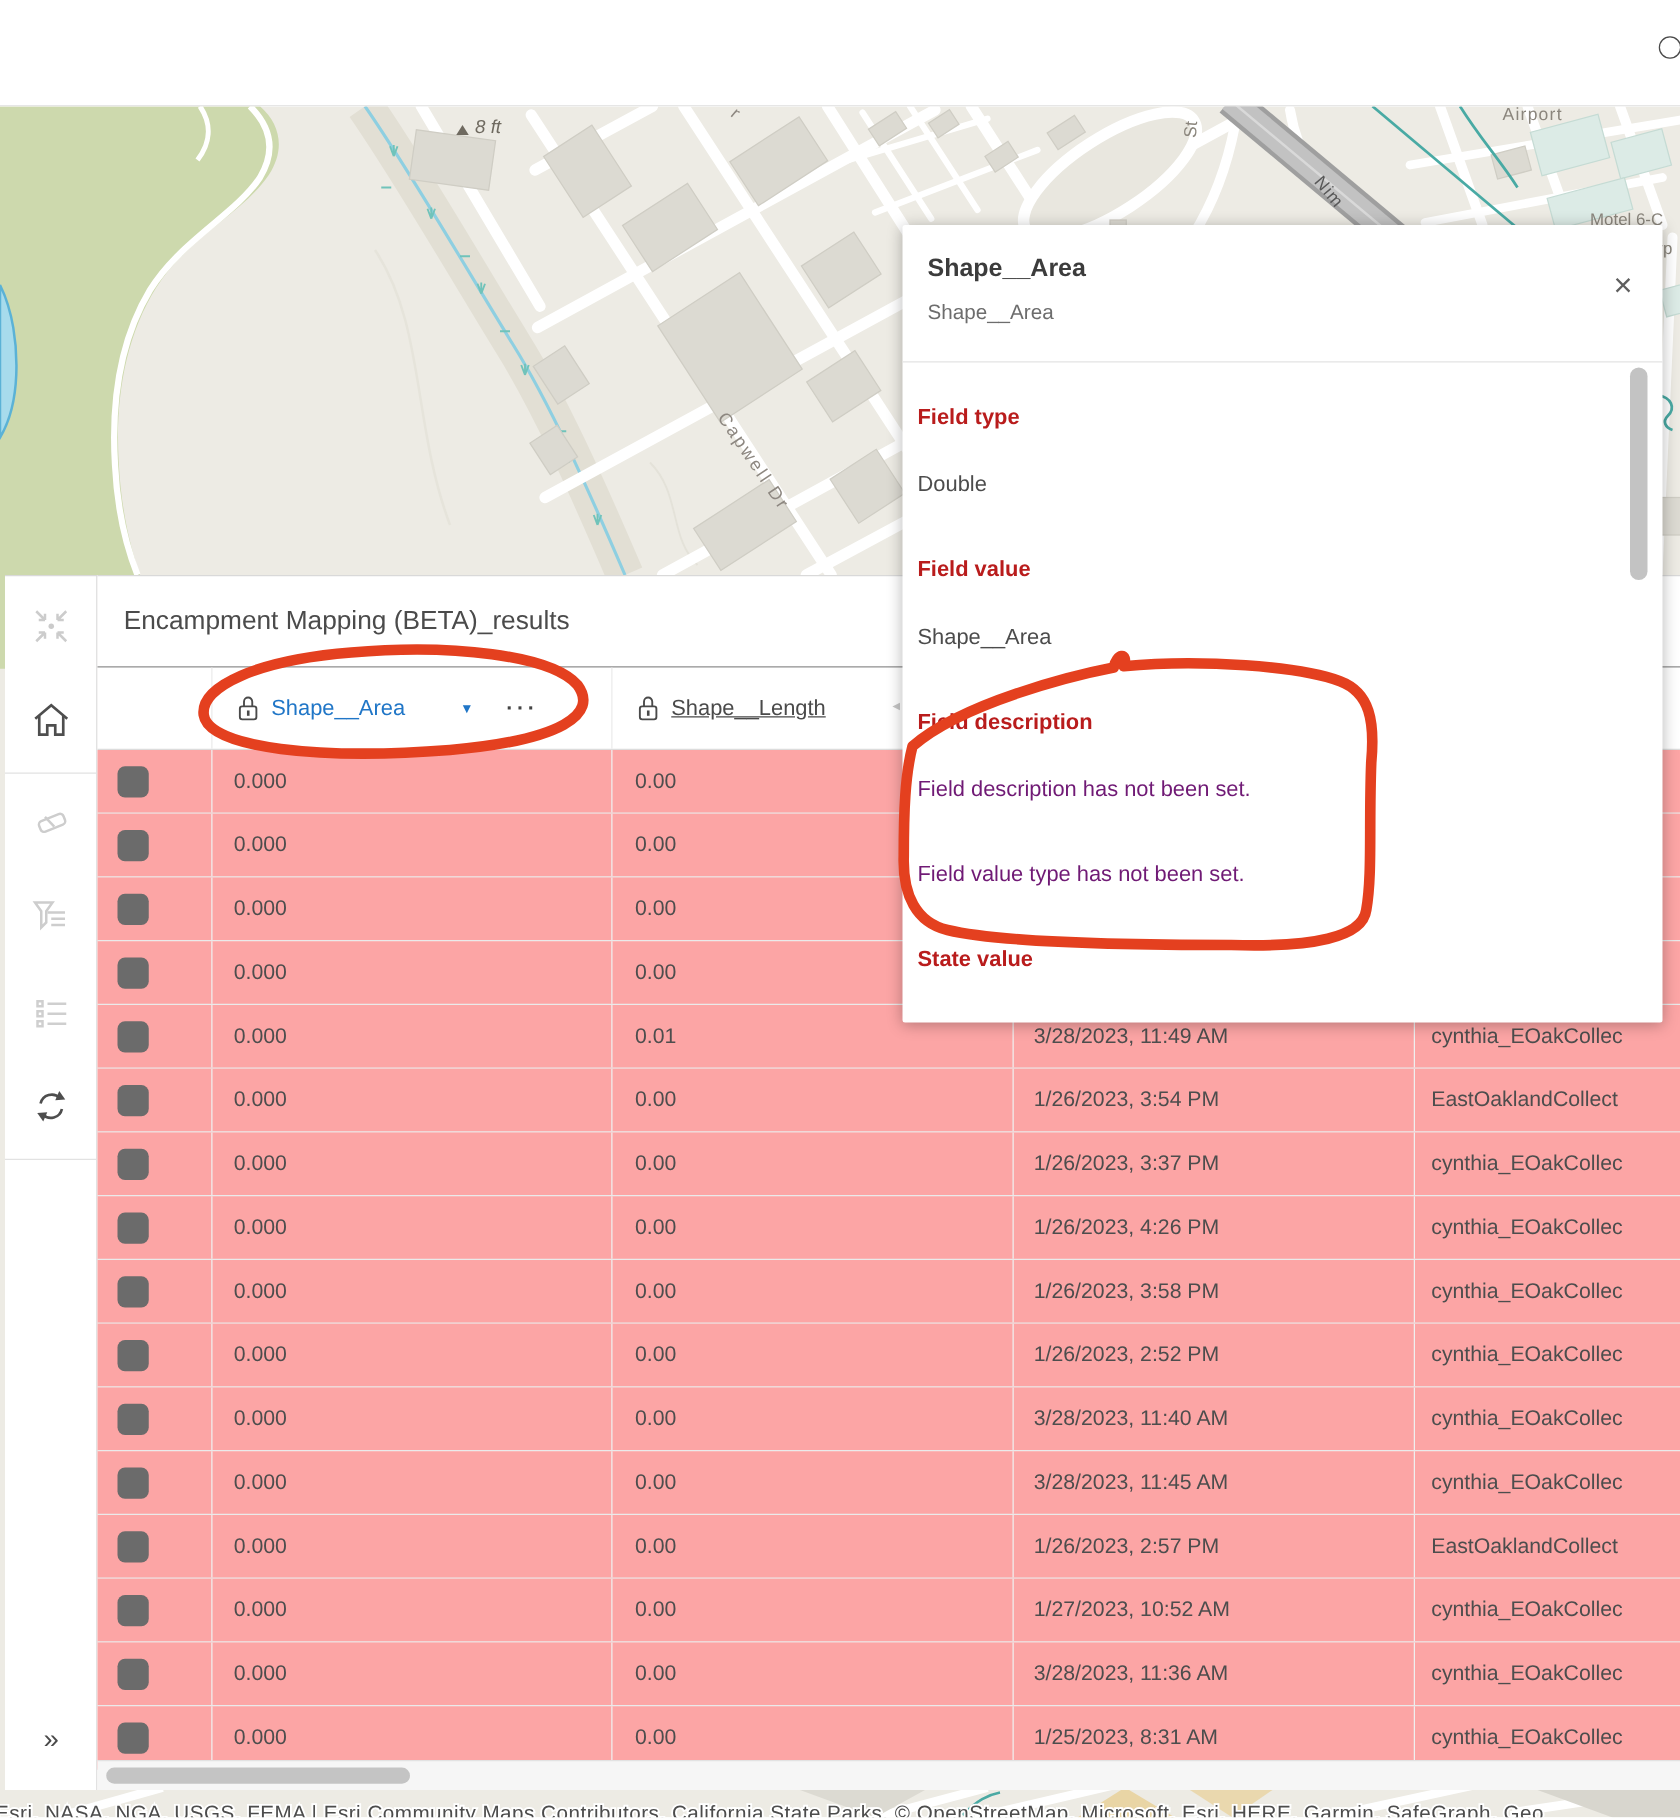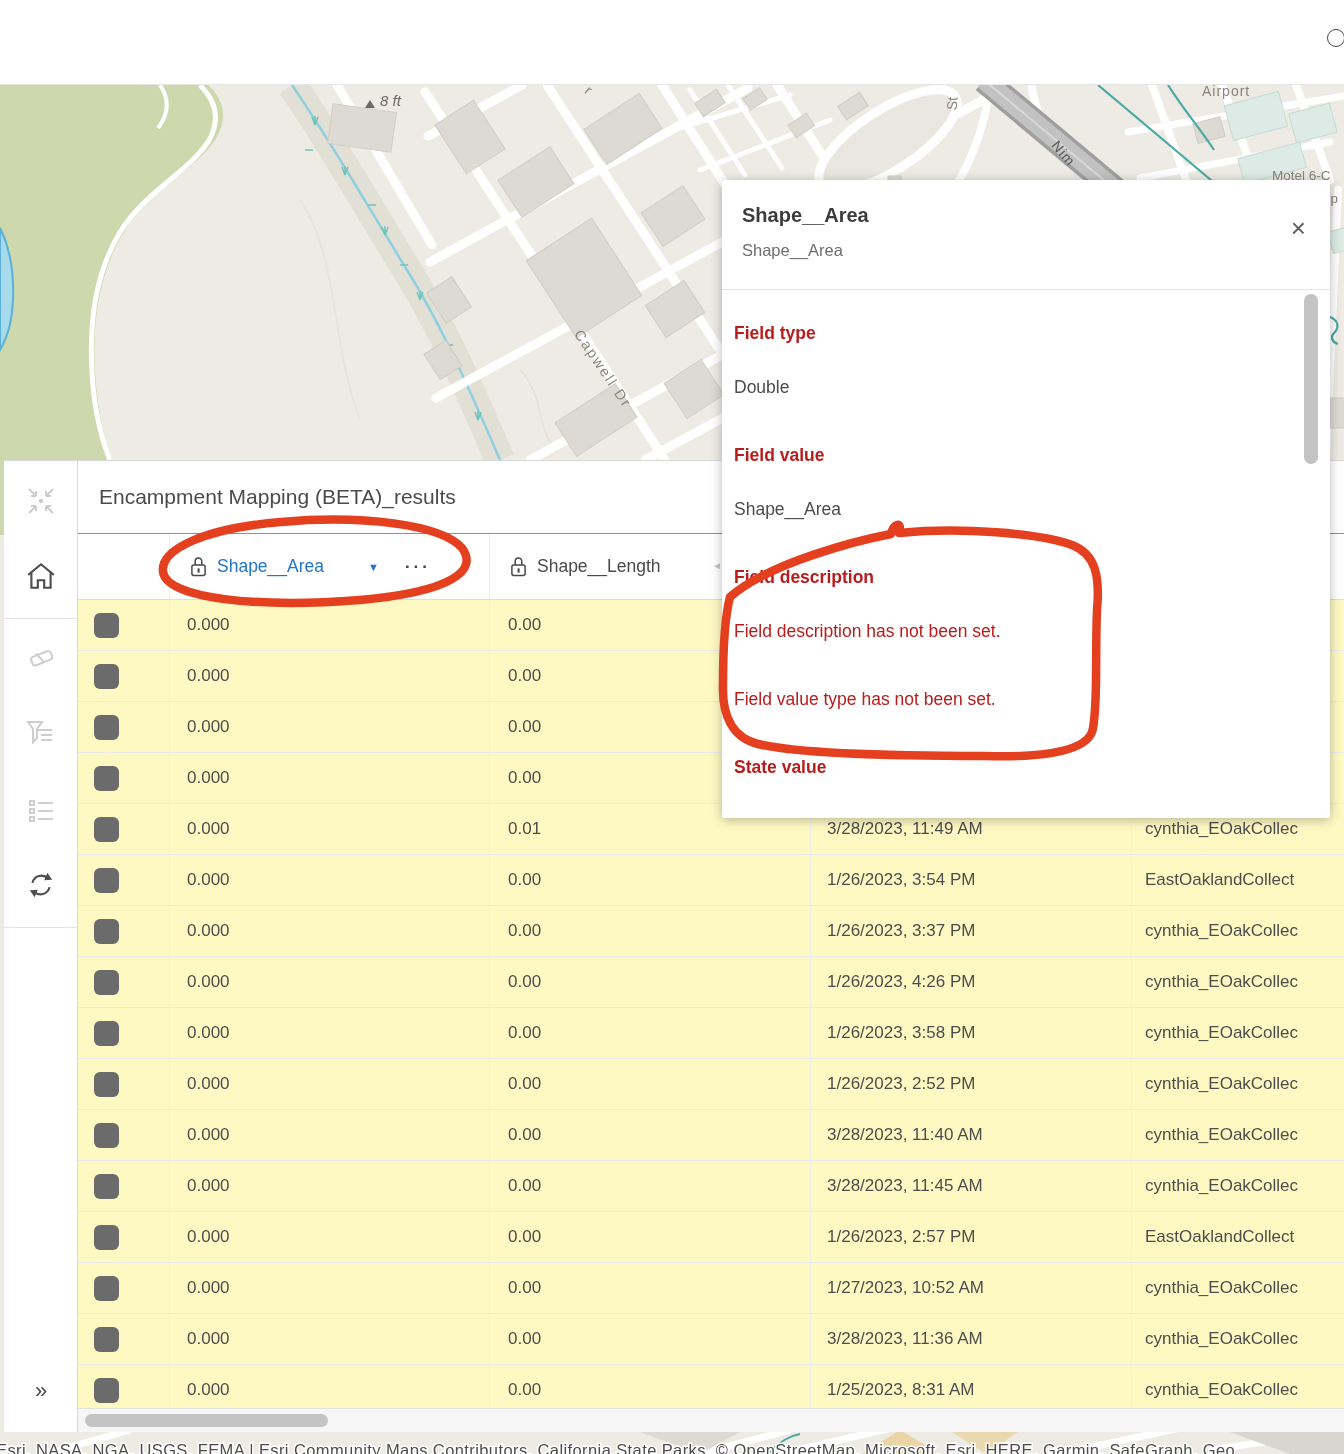--- a/index.html
+++ b/index.html
@@ -25,27 +25,27 @@
   .panel { position:absolute; left:78px; top:460px; width:1266px; height:972px; background:#fff; border-top:1px solid #d9d9d9; z-index:10; }
   .panel-title { height:72px; padding:24px 0 0 21px; font-size:21px; color:#4b4b4b; }
   .thead { position:relative; display:flex; height:67px; border-top:1px solid #8f8f8f; border-bottom:1px solid #dcdcdc; align-items:center; }
   .th { height:100%; display:flex; align-items:center; border-right:1px solid #ececec; }
   .th-sel { width:92px; }
   .th-area { width:320px; padding-left:20px; }
   .th-len { width:321px; padding-left:20px; }
   .th-date { width:321px; }
   .th-user { flex:1; border-right:none; }
   .col-label-blue { color:#2076c7; font-size:17.5px; margin-left:10px; }
-  .col-label { color:#4a4a4a; font-size:17.5px; margin-left:10px; }
+  .col-label { color:#4a4a4a; font-size:17.5px; margin-left:10px;text-decoration:underline; }
   .caret { color:#2076c7; font-size:11px; margin-left:44px; }
   .dots { color:#444; font-size:17px; font-weight:bold; letter-spacing:3px; margin-left:26px; }
   .resize-arrow { position:absolute; left:634px; top:26px; color:#c6c6c6; font-size:10px; }
 
   .tbody { position:relative; }
-  .trow { display:flex; height:51px; border-bottom:1px solid #eaeaea; align-items:flex-start; background:#fef9c3; }
+  .trow { display:flex; height:51px; border-bottom:1px solid #eaeaea; align-items:flex-start; background:#fca5a5; }
   .td { height:100%; display:flex; align-items:center; border-right:1px solid #efefef; font-size:17px; color:#4d4d4d; overflow:hidden; white-space:nowrap; }
   .td-sel { width:92px; }
   .td-area { width:320px; padding-left:17px; }
   .td-len  { width:321px; padding-left:18px; }
   .td-date { width:321px; padding-left:16px; }
   .td-user { flex:1; padding-left:13px; border-right:none; }
   .checkbox { width:25px; height:25px; border-radius:6px; background:#6b6b6b; margin-left:16px; }
 
   .hscroll { position:absolute; left:0; bottom:0; width:100%; height:24px; background:#f6f6f6; border-top:1px solid #e2e2e2; }
   .hthumb { position:absolute; left:7px; top:5px; width:243px; height:13px; border-radius:7px; background:#c4c4c4; }
@@ -53,21 +53,21 @@
   
   .popup { position:absolute; left:722px; top:180px; width:608px; height:638px; background:#fff; border-radius:2px; box-shadow:0 2px 12px rgba(0,0,0,.28); z-index:20; }
   .pop-head { position:relative; height:110px; border-bottom:1px solid #e4e4e4; padding:24px 0 0 20px; }
   .pop-title { font-size:20px; font-weight:bold; color:#3c3c3c; }
   .pop-sub { font-size:16.5px; color:#6d6d6d; margin-top:14px; }
   .pop-close { position:absolute; right:24px; top:40px; font-size:26px; color:#5f5f5f; line-height:16px; cursor:pointer; }
   .pop-body { padding:32px 40px 0 12px; }
   .pop-section { margin-bottom:46px; }
   .pop-label { font-size:17.5px; font-weight:bold; color:#b91c1c; line-height:22px; }
   .pop-value { font-size:17.5px; color:#4c4c4c; line-height:22px; margin-top:32px; }
-  .pop-value.muted { color:#b91c1c; }
+  .pop-value.muted { color:#701a75; }
   .vthumb { position:absolute; right:12px; top:114px; width:14px; height:170px; border-radius:8px; background:#c3c3c3; }
 
   
   #annot { position:absolute; left:0; top:0; z-index:40; pointer-events:none; }
   .redpen { fill:none; stroke:#e4401f; stroke-width:8.5; stroke-linecap:round; stroke-linejoin:round; }
   .icon-light { stroke:#cccccc; }
 </style>
 </head>
 <body>
 

